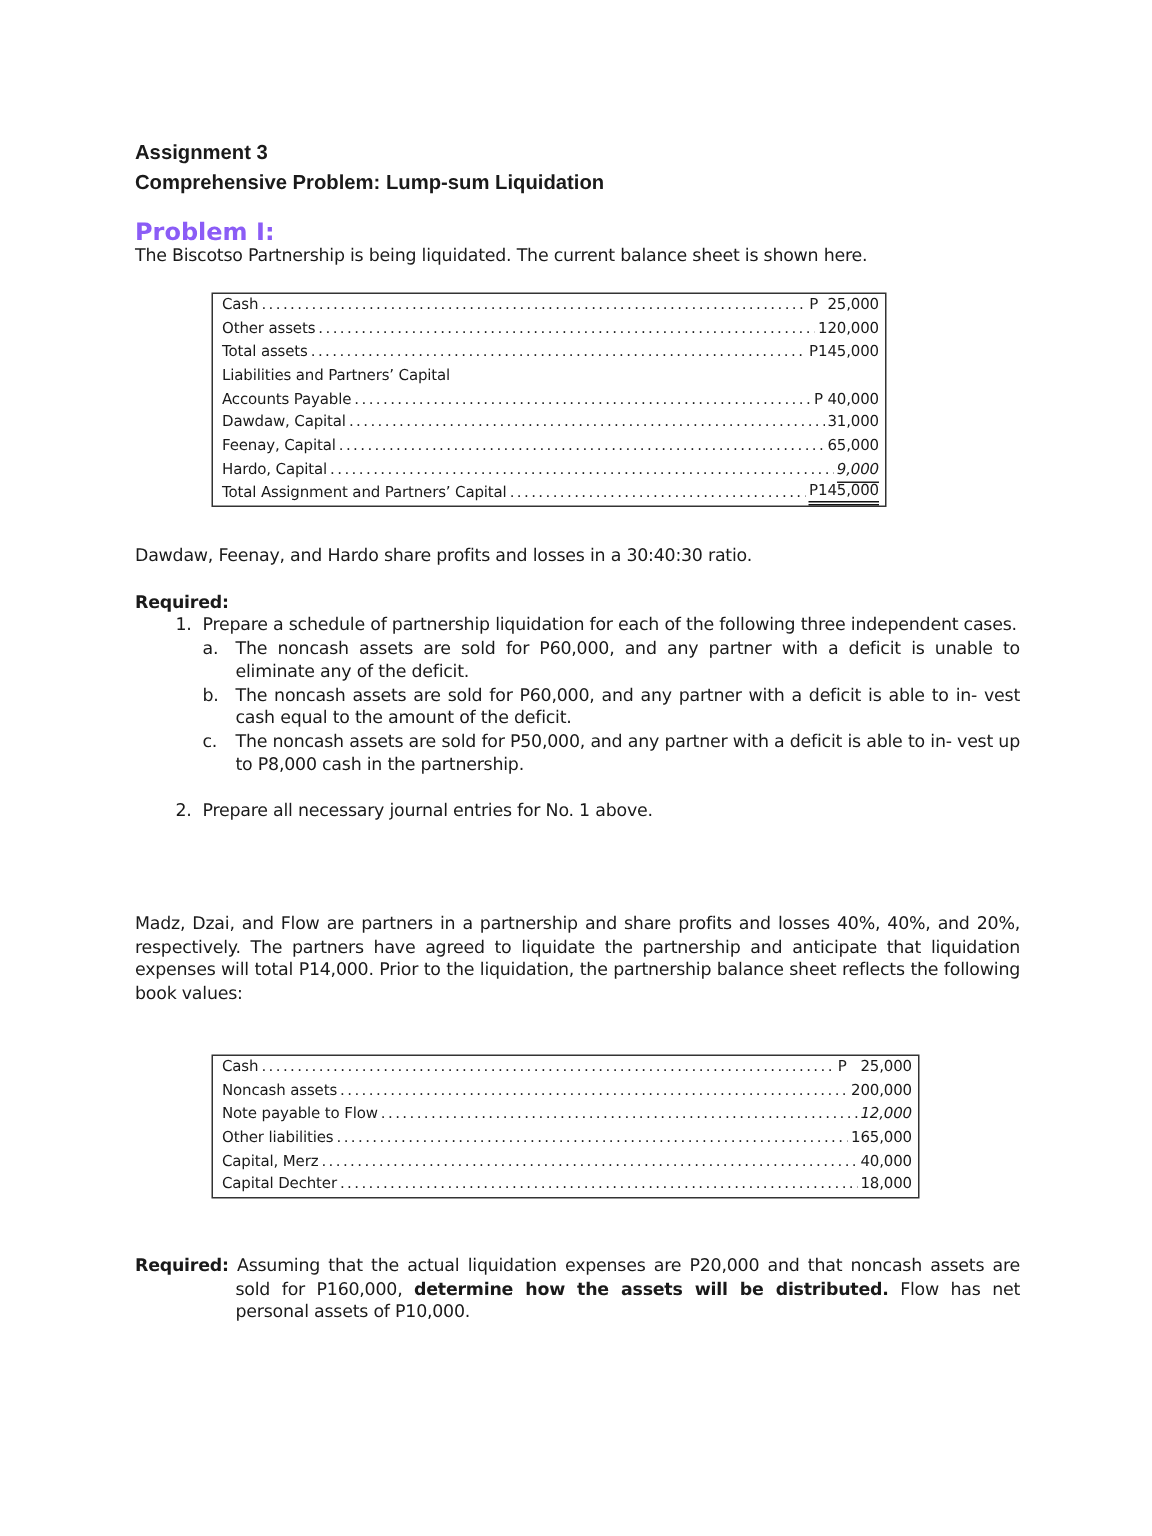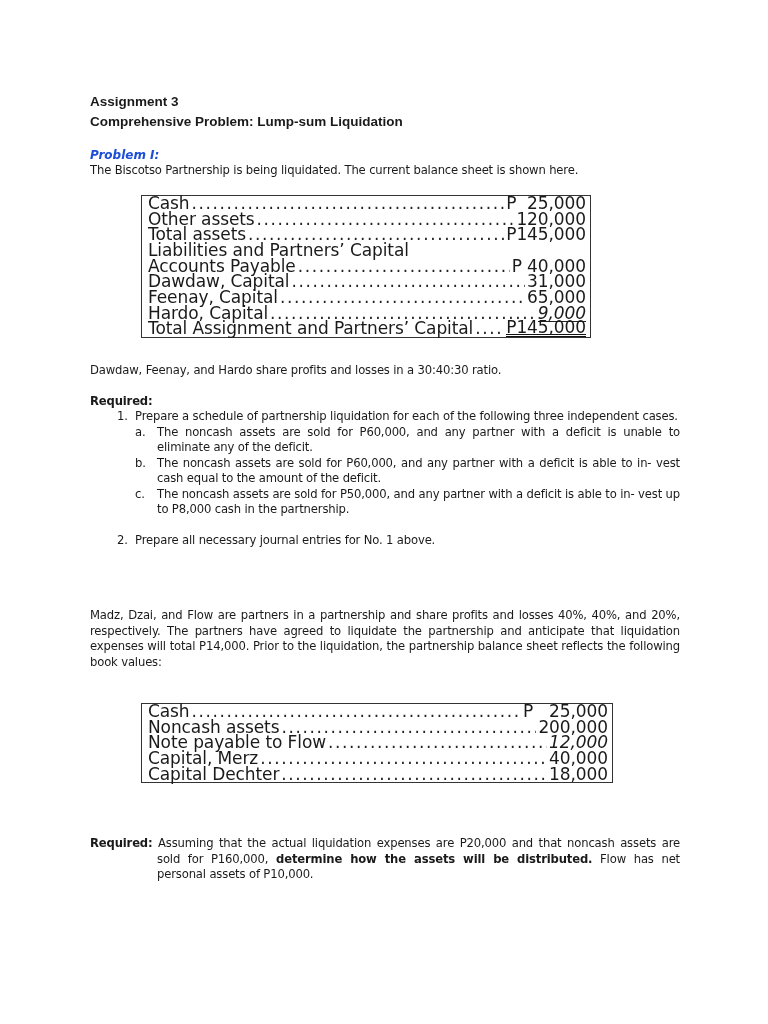--- a/index.html
+++ b/index.html
@@ -24,42 +24,41 @@
     .heading {
       font-family: "Liberation Sans", sans-serif;
       font-weight: bold;
       font-size: 13.5px;
       line-height: 20px;
       margin: 0;
     }
     .problem-title {
       font-family: "DejaVu Sans", sans-serif;
       font-weight: bold;
-      font-size: 12px;
-      color: #1d4ed8;
+      font-size: 16px;
+      color: #8b5cf6;
       line-height: 16px;
       margin: 0;
-      font-style: italic;
     }
     .para {
       font-size: 11.6px;
       line-height: 15.5px;
       margin: 0;
       letter-spacing: -0.15px;
     }
     .justify { text-align: justify; }
     .req-label {
       font-weight: bold;
       font-size: 11.6px;
     }
     .bs-box {
       position: absolute;
       border: 1.5px solid #333;
       background: #fff;
-      font-size: 17px;
+      font-size: 10px;
       line-height: 15.7px;
       letter-spacing: -0.1px;
     }
     .bs-row {
       display: flex;
       align-items: flex-end;
       white-space: nowrap;
       height: 15.7px;
       padding-left: 6px;
       padding-right: 4px;
@@ -195,20 +194,25 @@
       <span class="bs-label">Noncash assets</span>
       <span class="bs-dots"></span>
       <span class="bs-amount" style="white-space: pre;">200,000</span>
     </div>
     <div class="bs-row">
       <span class="bs-label">Note payable to Flow</span>
       <span class="bs-dots"></span>
       <span class="bs-amount" style="white-space: pre; font-style: italic;">12,000</span>
     </div>
     <div class="bs-row">
+      <span class="bs-label">Other liabilities</span>
+      <span class="bs-dots"></span>
+      <span class="bs-amount" style="white-space: pre;">165,000</span>
+    </div>
+    <div class="bs-row">
       <span class="bs-label">Capital, Merz</span>
       <span class="bs-dots"></span>
       <span class="bs-amount" style="white-space: pre;">40,000</span>
     </div>
     <div class="bs-row">
       <span class="bs-label">Capital Dechter</span>
       <span class="bs-dots"></span>
       <span class="bs-amount" style="white-space: pre;">18,000</span>
     </div>
   </div>

